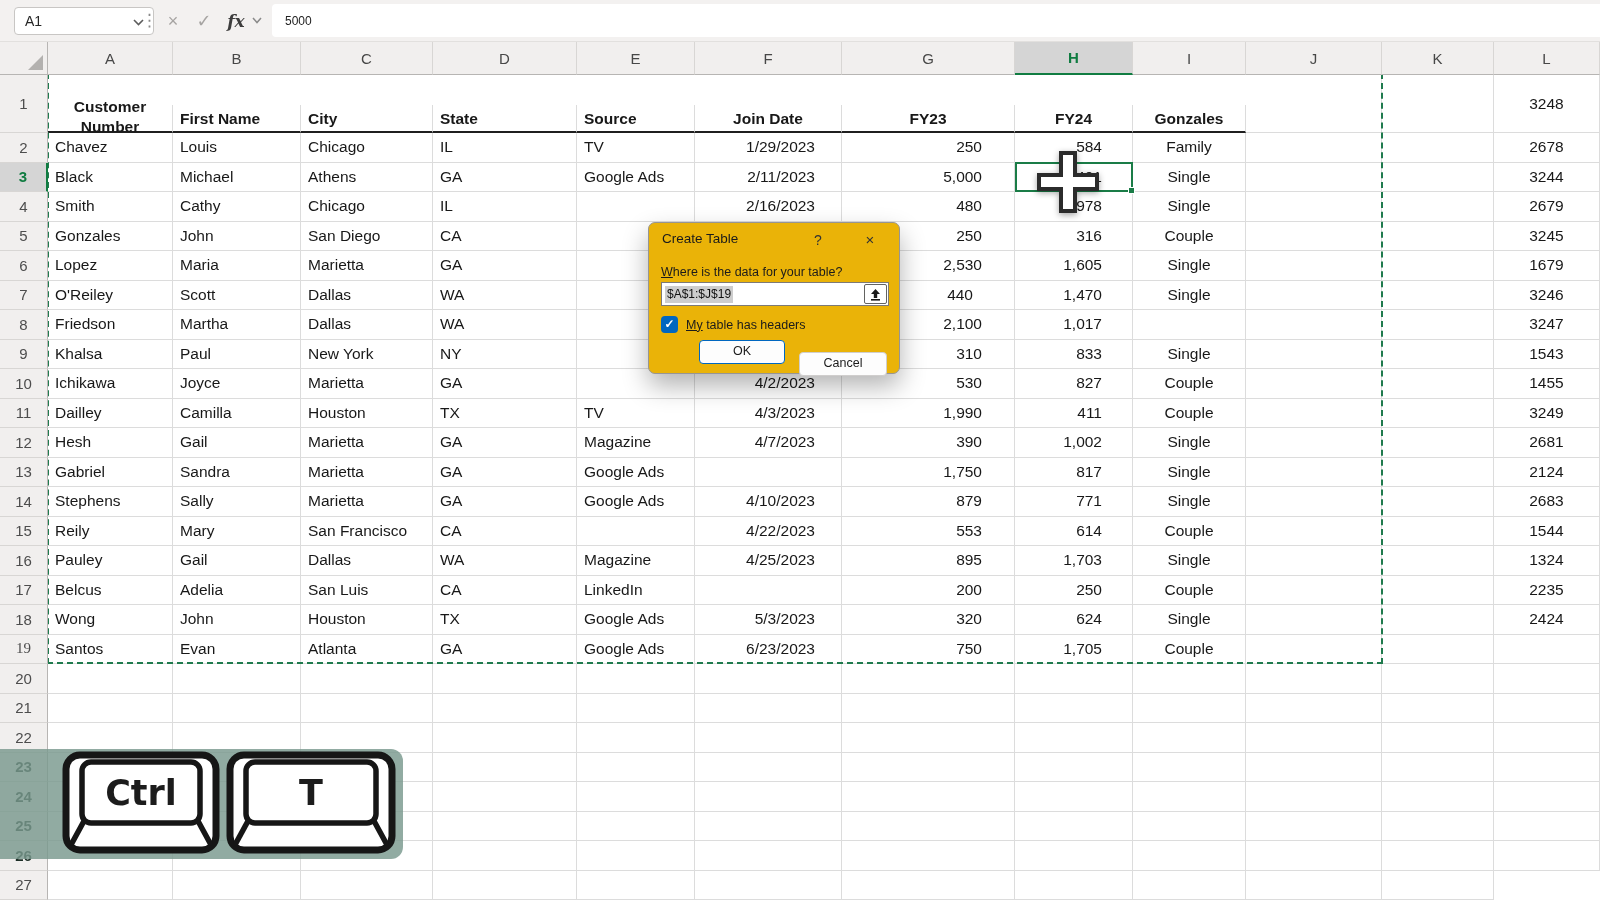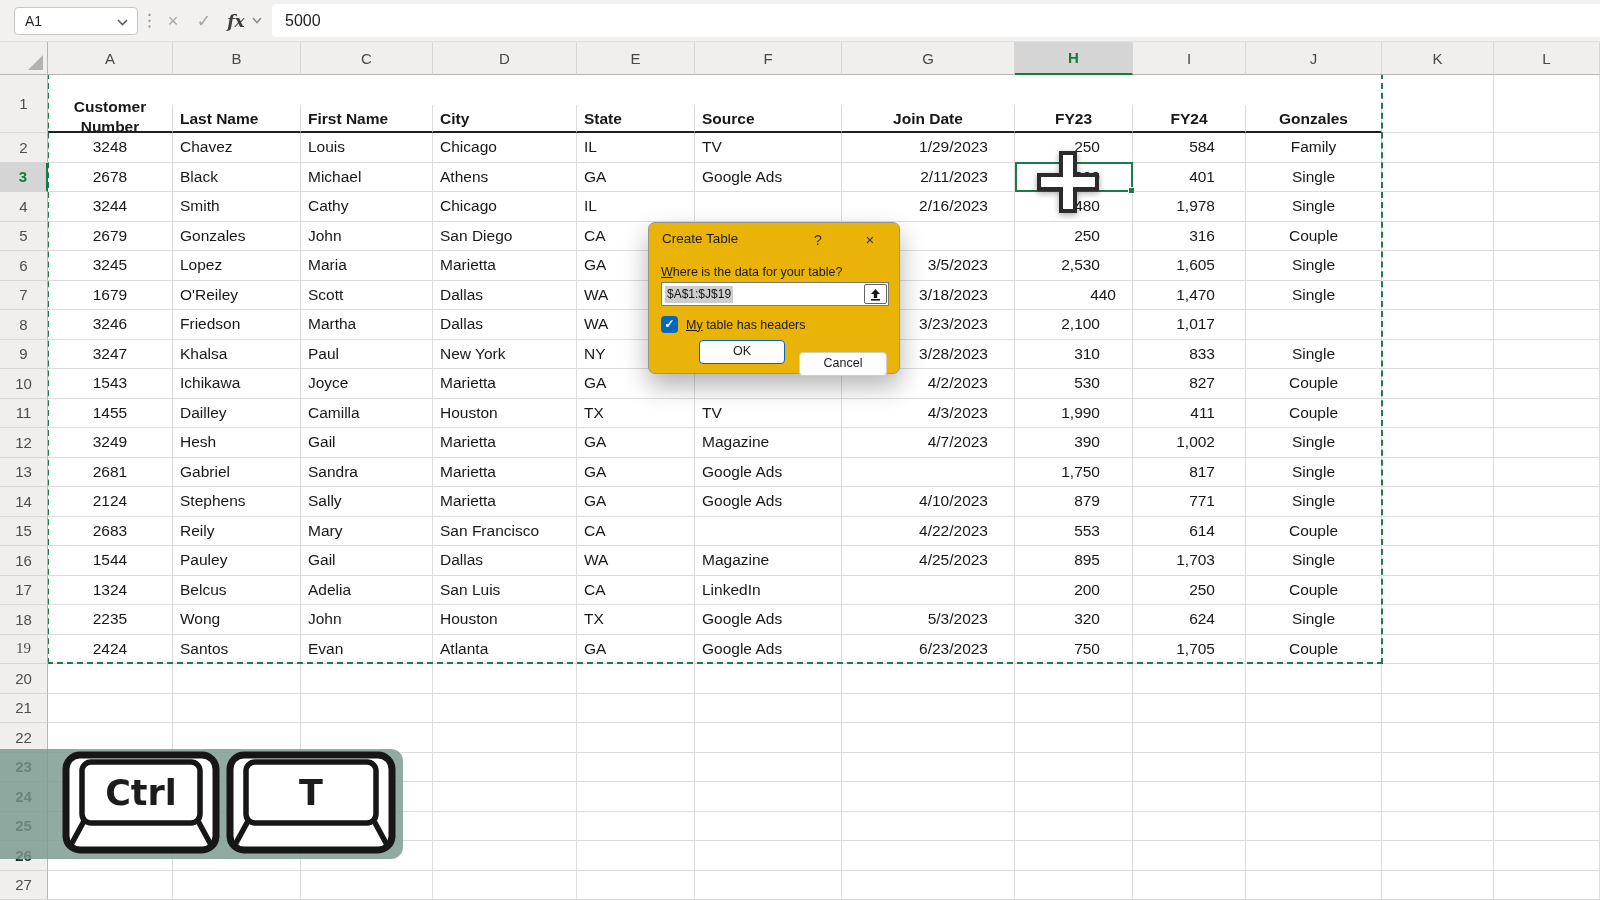--- a/index.html
+++ b/index.html
@@ -3,36 +3,36 @@
 <meta charset="utf-8">
 <style>
   * { margin:0; padding:0; box-sizing:border-box; }
   html,body { width:1600px; height:900px; overflow:hidden; background:#fff;
               font-family:"Liberation Sans", sans-serif; }
   #stage { position:relative; width:1600px; height:900px; background:#fff; }
 
   
   .formula-bar { position:absolute; left:0; top:0; width:1600px; height:42px;
                  background:#f3f1f0; border-bottom:1px solid #e2e0de; z-index:30; }
-  .name-box { position:absolute; left:14px; top:7px; width:124px; height:28px;
+  .name-box { position:absolute; left:14px; top:7px; width:140px; height:28px;
               background:#fff; border:1px solid #c8c6c4; border-radius:4px;
               font-size:14px; color:#262626; line-height:26px; padding-left:10px; }
   .name-box .chev { position:absolute; right:9px; top:11px; }
   .fbar-dots { position:absolute; left:141px; top:8px; color:#8a8a8a; font-size:17px; line-height:26px; }
   .fbar-ico { position:absolute; top:6px; height:30px; width:26px; text-align:center;
               font-size:18px; line-height:30px; color:#a6a4a2; }
   .fbar-x { left:160px; }
   .fbar-check { left:191px; }
   .fx { position:absolute; left:222px; top:6px; width:28px; height:30px; text-align:center;
         font-family:"DejaVu Serif", serif; font-style:italic; font-weight:600;
         font-size:17px; line-height:30px; color:#3d3d3d; }
   .fx-chev { position:absolute; left:252px; top:17px; }
   .formula-field { position:absolute; left:272px; top:4px; right:0; bottom:4px;
                    background:#fff; border-radius:4px 0 0 4px;
-                   font-size:16px; color:#222; line-height:34px; padding-left:13px; }
+                   font-size:12px; color:#222; line-height:34px; padding-left:13px; }
 
   
   #colheaders { position:absolute; left:48px; top:42px; height:33px; display:flex; z-index:5; }
   .colh { height:33px; background:#f1efee; border-right:1px solid #d8d6d4;
           border-bottom:1px solid #b7b5b3; color:#474747; font-size:15px;
           display:flex; align-items:center; justify-content:center; }
   .colh.sel { background:#d5d5d5; color:#107c41; font-weight:700;
               border-bottom:2.5px solid #107c41; }
   .corner { position:absolute; left:0; top:42px; width:48px; height:33px; background:#f1efee;
             border-right:1px solid #b7b5b3; border-bottom:1px solid #b7b5b3; z-index:6; }
@@ -174,21 +174,20 @@
       <div class="rowh" style="height: 29.5px;">21</div>
       <div class="rowh" style="height: 29.5px;">22</div>
       <div class="rowh tint" style="height: 29.5px;">23</div>
       <div class="rowh tint" style="height: 29.5px;">24</div>
       <div class="rowh tint" style="height: 29.5px;">25</div>
       <div class="rowh tint" style="height: 29.5px;">26</div>
       <div class="rowh" style="height: 29.5px;">27</div>
     </div>
   <div id="cells">
       <div class="cell hdr a-center wrap">Customer Number</div>
-      <div class="cell hdr a-left">Last Name</div>
       <div class="cell hdr a-left">First Name</div>
       <div class="cell hdr a-left">City</div>
       <div class="cell hdr a-left">State</div>
       <div class="cell hdr a-left">Source</div>
       <div class="cell hdr a-center">Join Date</div>
       <div class="cell hdr a-center">FY23</div>
       <div class="cell hdr a-center">FY24</div>
       <div class="cell hdr a-center">Gonzales</div>
       <div class="cell a-left"></div>
       <div class="cell a-left"></div>
@@ -252,21 +251,21 @@
       <div class="cell a-center">Single</div>
       <div class="cell a-left"></div>
       <div class="cell a-left"></div>
       <div class="cell a-center">1679</div>
       <div class="cell a-left">O'Reiley</div>
       <div class="cell a-left">Scott</div>
       <div class="cell a-left">Dallas</div>
       <div class="cell a-left">WA</div>
       <div class="cell a-left"></div>
       <div class="cell a-right" style="padding-right: 26px;">3/18/2023</div>
-      <div class="cell a-right" style="padding-right: 16px;">440</div>
+      <div class="cell a-right" style="padding-right: 41px;">440</div>
       <div class="cell a-right" style="padding-right: 30px;">1,470</div>
       <div class="cell a-center">Single</div>
       <div class="cell a-left"></div>
       <div class="cell a-left"></div>
       <div class="cell a-center">3246</div>
       <div class="cell a-left">Friedson</div>
       <div class="cell a-left">Martha</div>
       <div class="cell a-left">Dallas</div>
       <div class="cell a-left">WA</div>
       <div class="cell a-left"></div>

